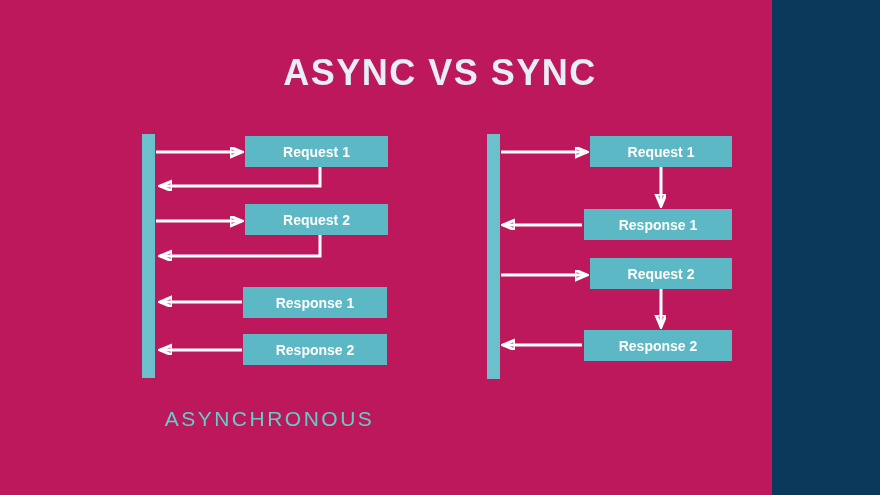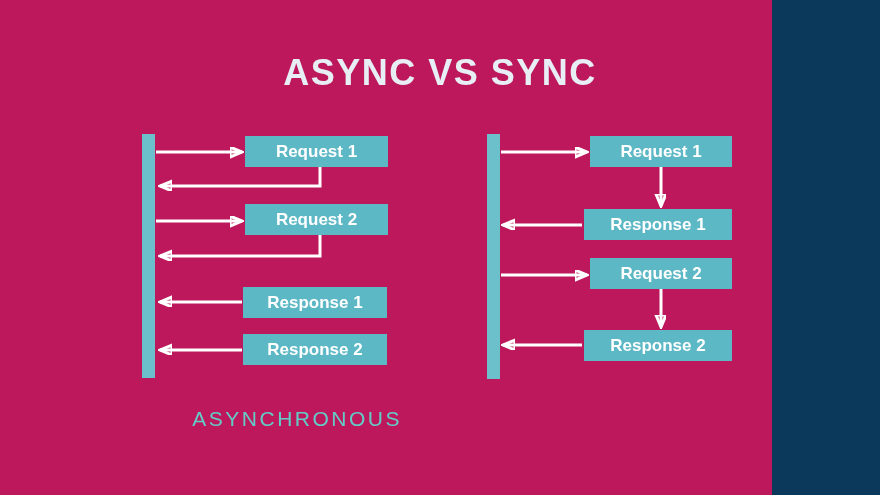--- a/index.html
+++ b/index.html
@@ -32,21 +32,21 @@
     width: 13px;
     background: #6cc0cb;
   }
   .bar-async { left: 142px; top: 134px; height: 244px; }
   .bar-sync  { left: 487px; top: 134px; height: 245px; }
   .box {
     position: absolute;
     height: 31px;
     background: #5db8c5;
     color: #ffffff;
-    font-size: 17px;
+    font-size: 14px;
     font-weight: 700;
     display: flex;
     align-items: center;
     justify-content: center;
     box-sizing: border-box;
   }
   
   .a-req1 { left: 245px; top: 136px; width: 143px; }
   .a-req2 { left: 245px; top: 204px; width: 143px; }
   .a-res1 { left: 243px; top: 287px; width: 144px; }
@@ -68,21 +68,21 @@
     stroke-width: 3;
     fill: none;
   }
   .diagram-label {
     position: absolute;
     top: 407px;
     font-size: 21px;
     font-weight: 500;
     letter-spacing: 2.5px;
     color: #64ccc7;
-    text-align: right;
+    text-align: center;
   }
   .label-async { left: 137px; width: 265px; }
   .label-sync  { left: 482px; width: 262px; }
 </style>
 </head>
 <body>
 
 <div class="canvas">
 
   <h1 class="title">ASYNC VS SYNC</h1>

